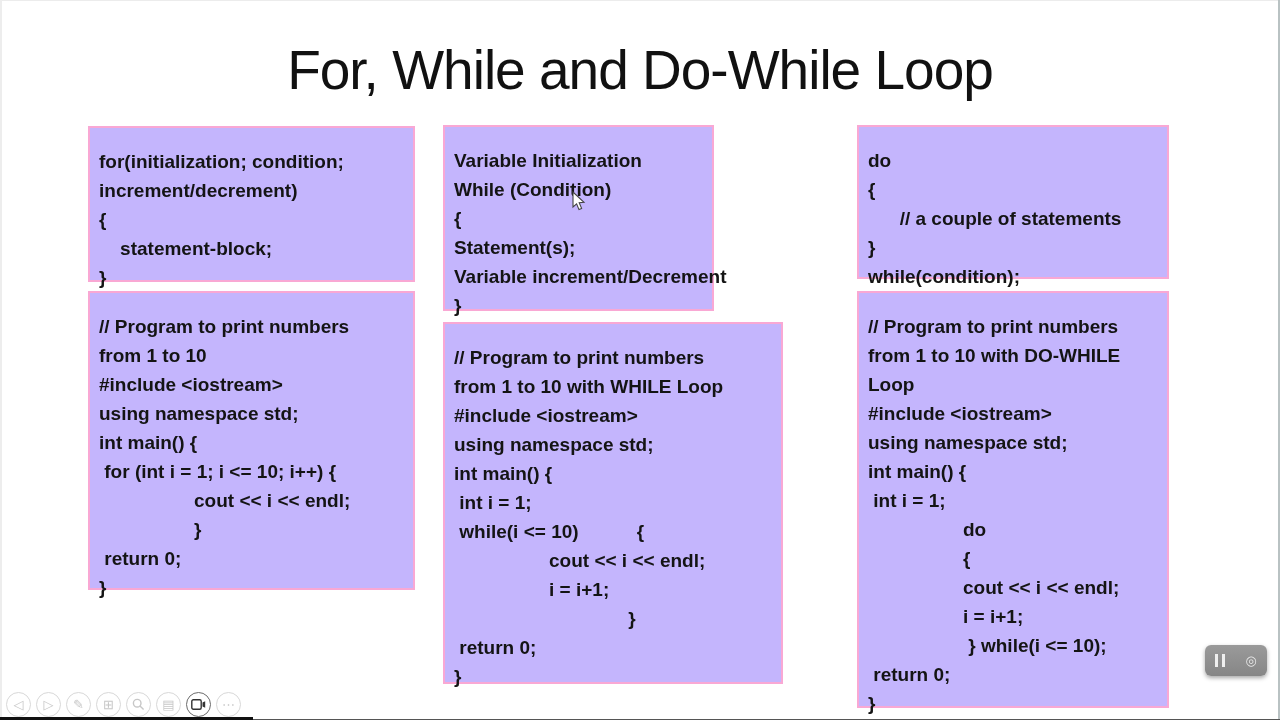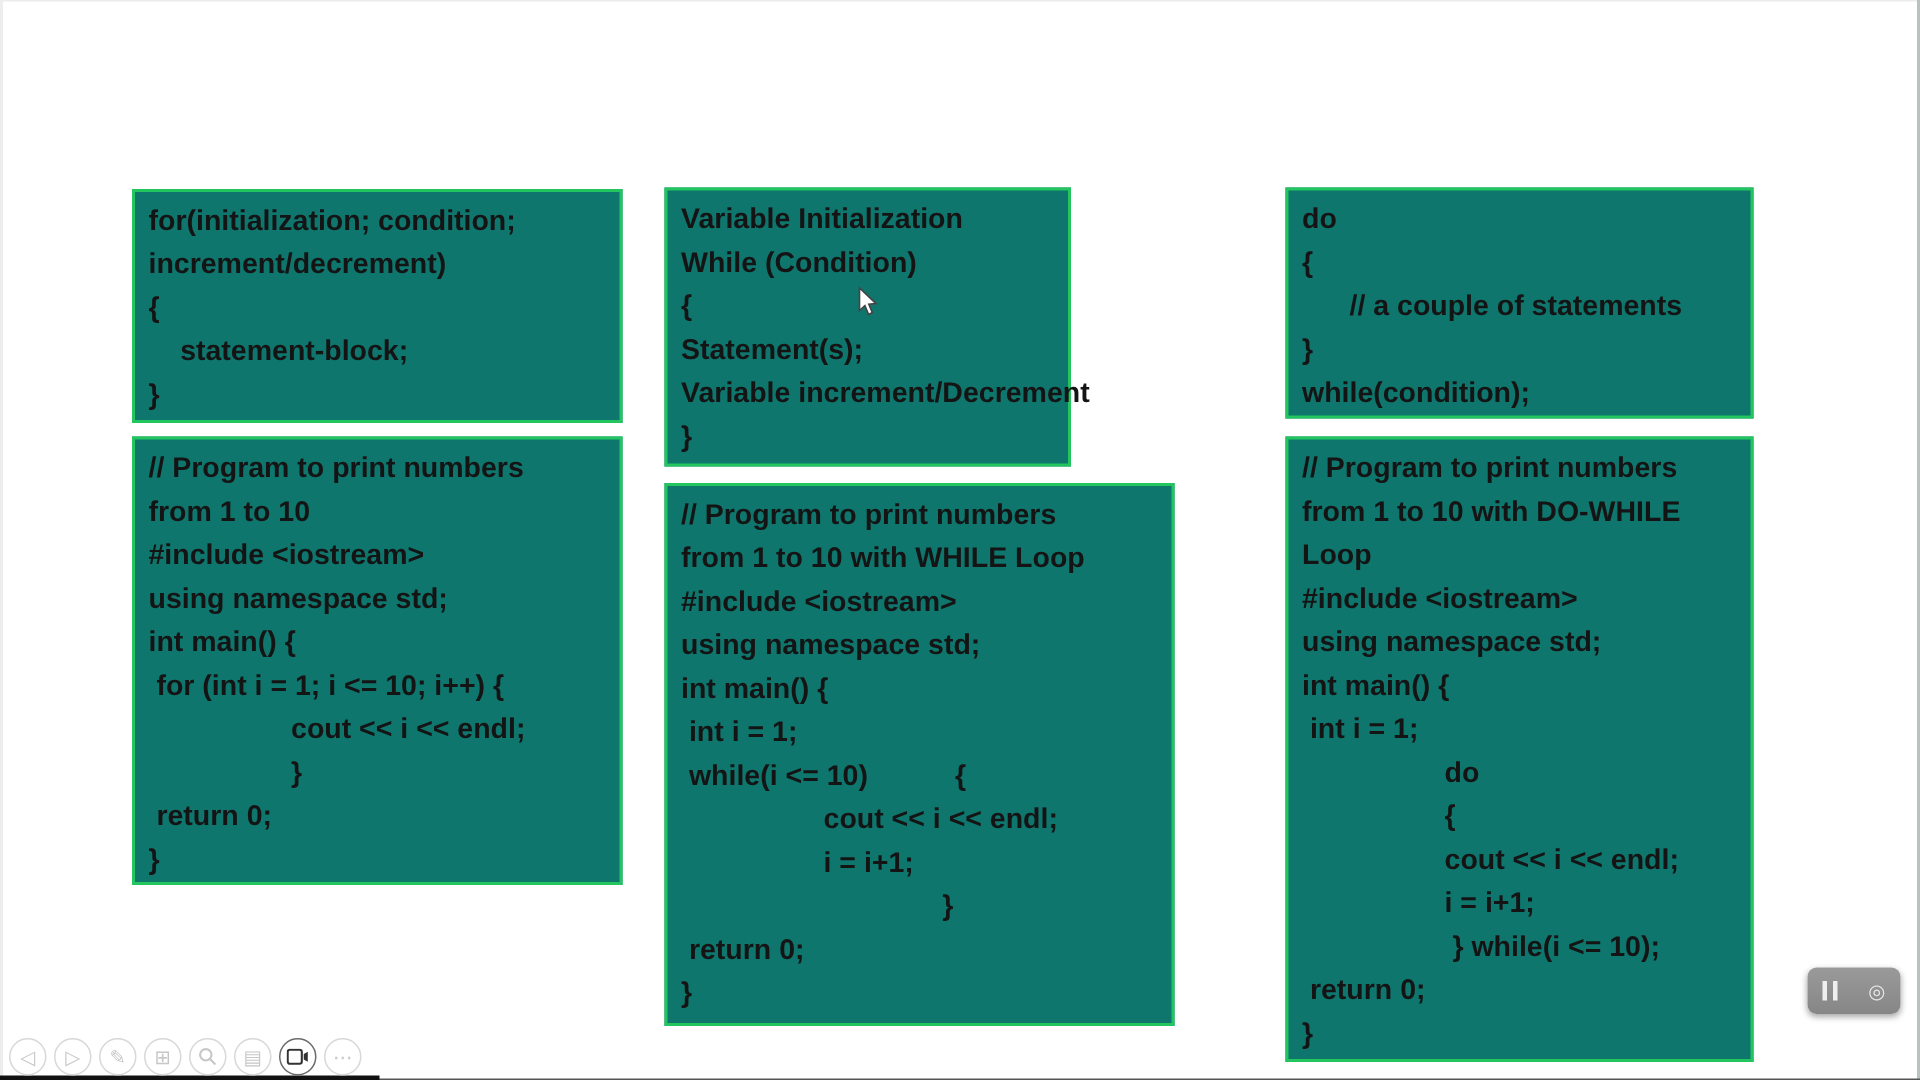--- a/index.html
+++ b/index.html
@@ -29,24 +29,24 @@
     width: 1280px;
     text-align: center;
     font-size: 55px;
     font-weight: 400;
     letter-spacing: -1px;
     color: #111111;
   }
 
   .code-box {
     position: absolute;
-    border: 2px solid #22c55e;
-    background: #0f766e;
+    border: 2px solid #f9a8d4;
+    background: #c4b5fd;
     box-sizing: border-box;
-    padding: 5px 9px;
+    padding: 19px 9px;
   }
   .code-box pre {
     margin: 0;
     font-family: "Liberation Sans", sans-serif;
     font-size: 19px;
     font-weight: 700;
     line-height: 29px;
     color: #141414;
     white-space: pre;
   }
@@ -124,20 +124,21 @@
 <body>
 
 <div id="stage">
 
   <div class="edge-top"></div>
   <div class="edge-left"></div>
   <div class="edge-right"></div>
   <div class="edge-bottom"></div>
   <div class="edge-bottom-black"></div>
 
+  <div class="slide-title">For, While and Do-While Loop</div>
 
   <div id="box-for-syntax" class="code-box">
     <pre>for(initialization; condition;
 increment/decrement)
 {
     statement-block;
 }</pre>
   </div>
 
   <div id="box-for-program" class="code-box">

